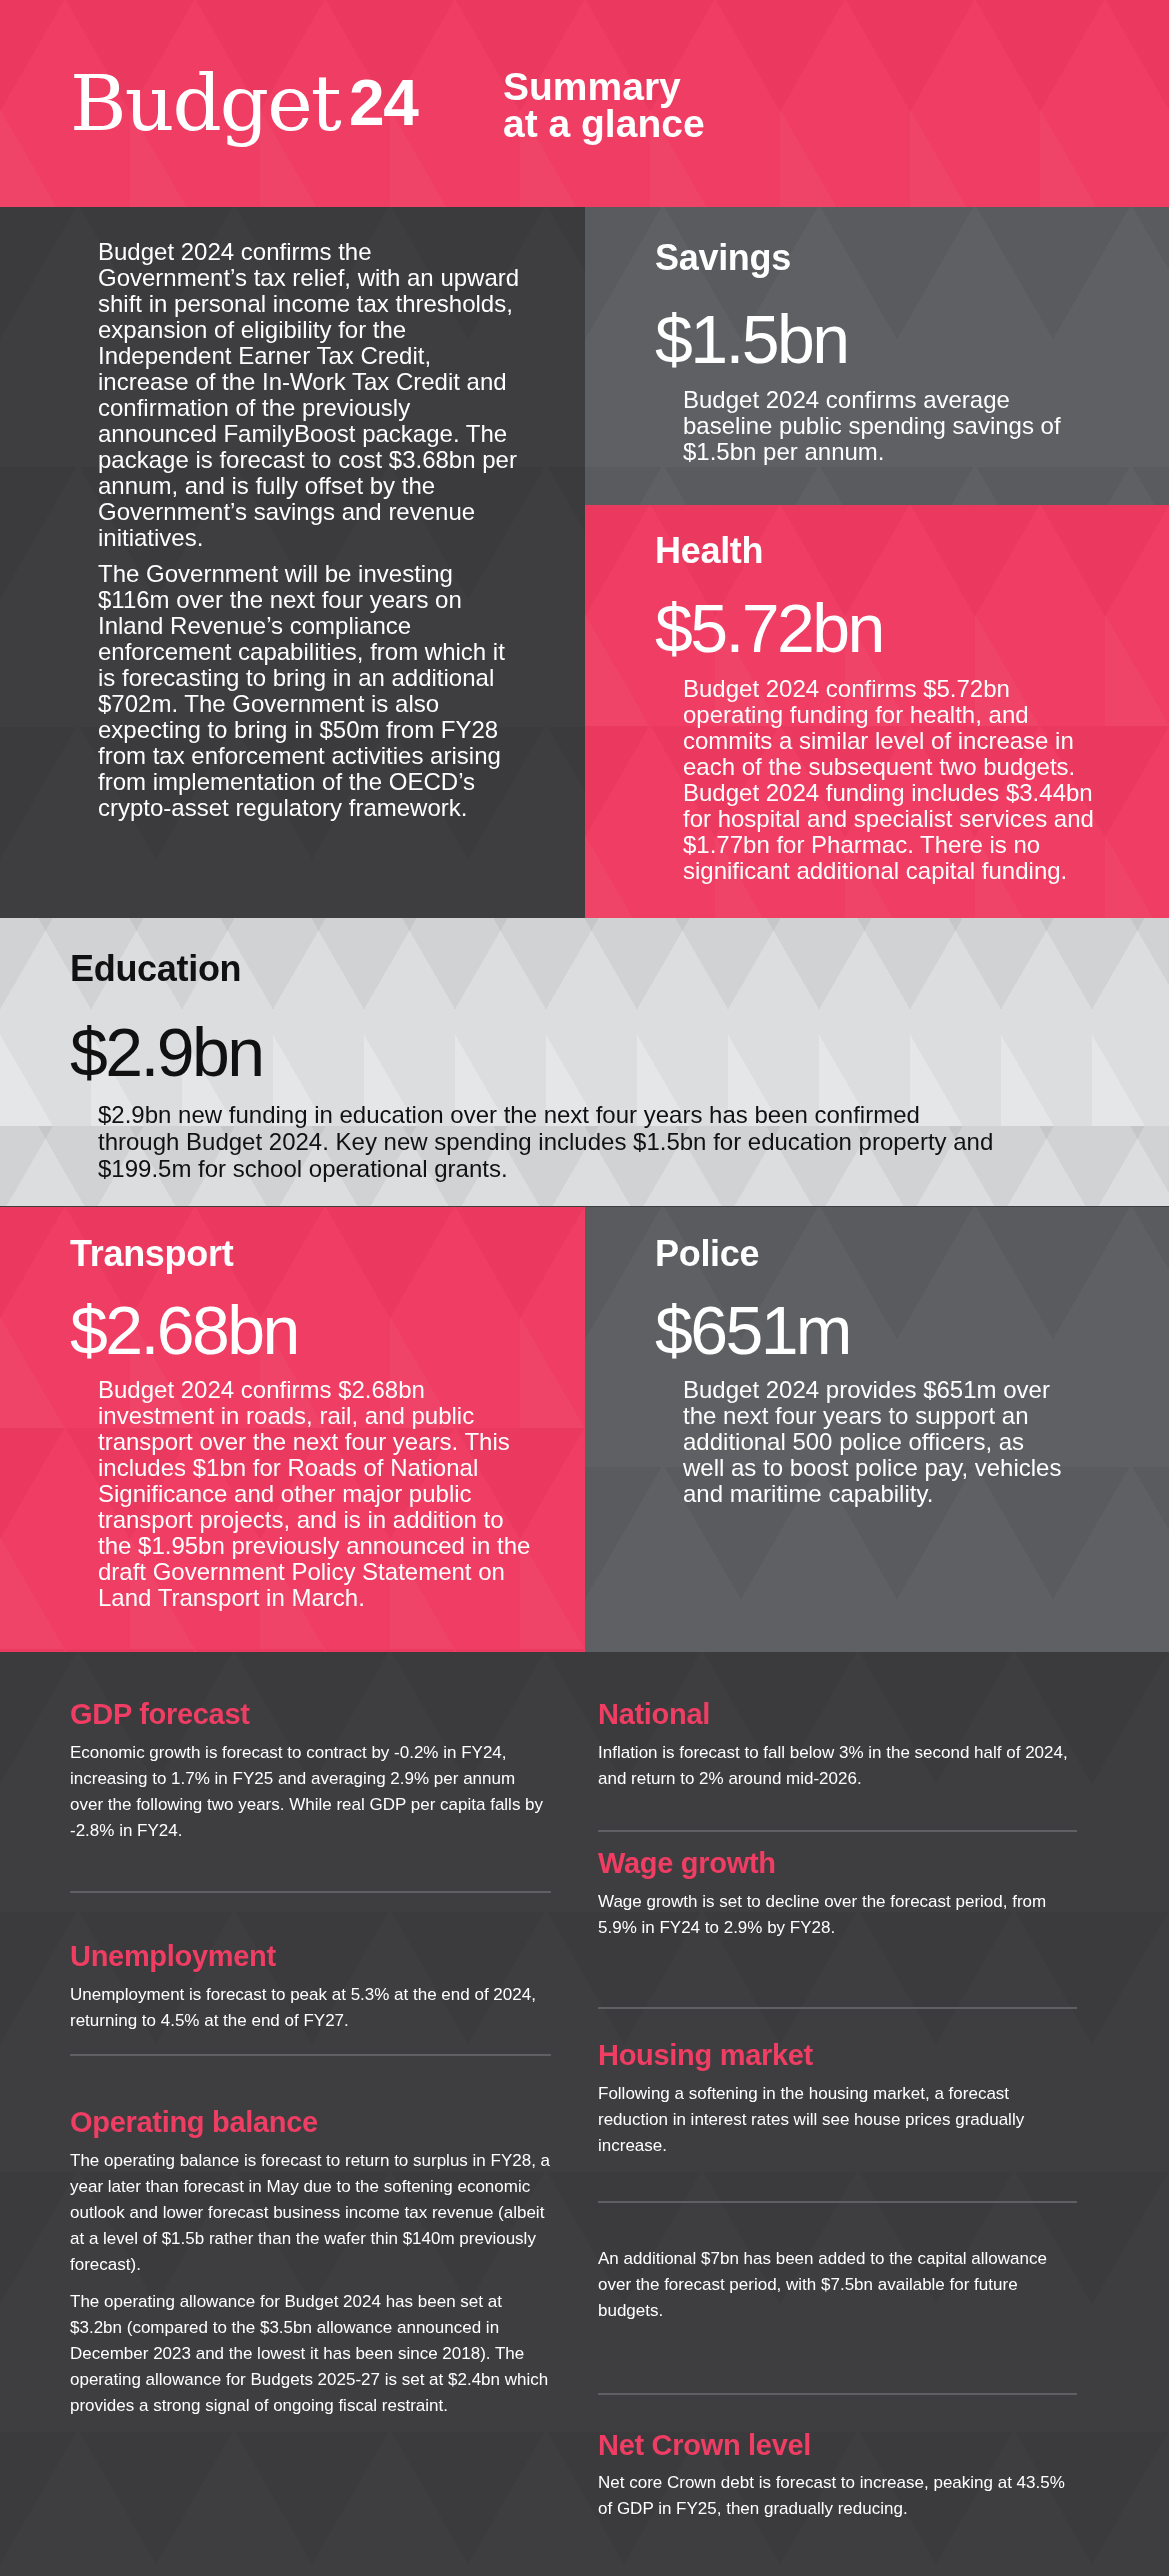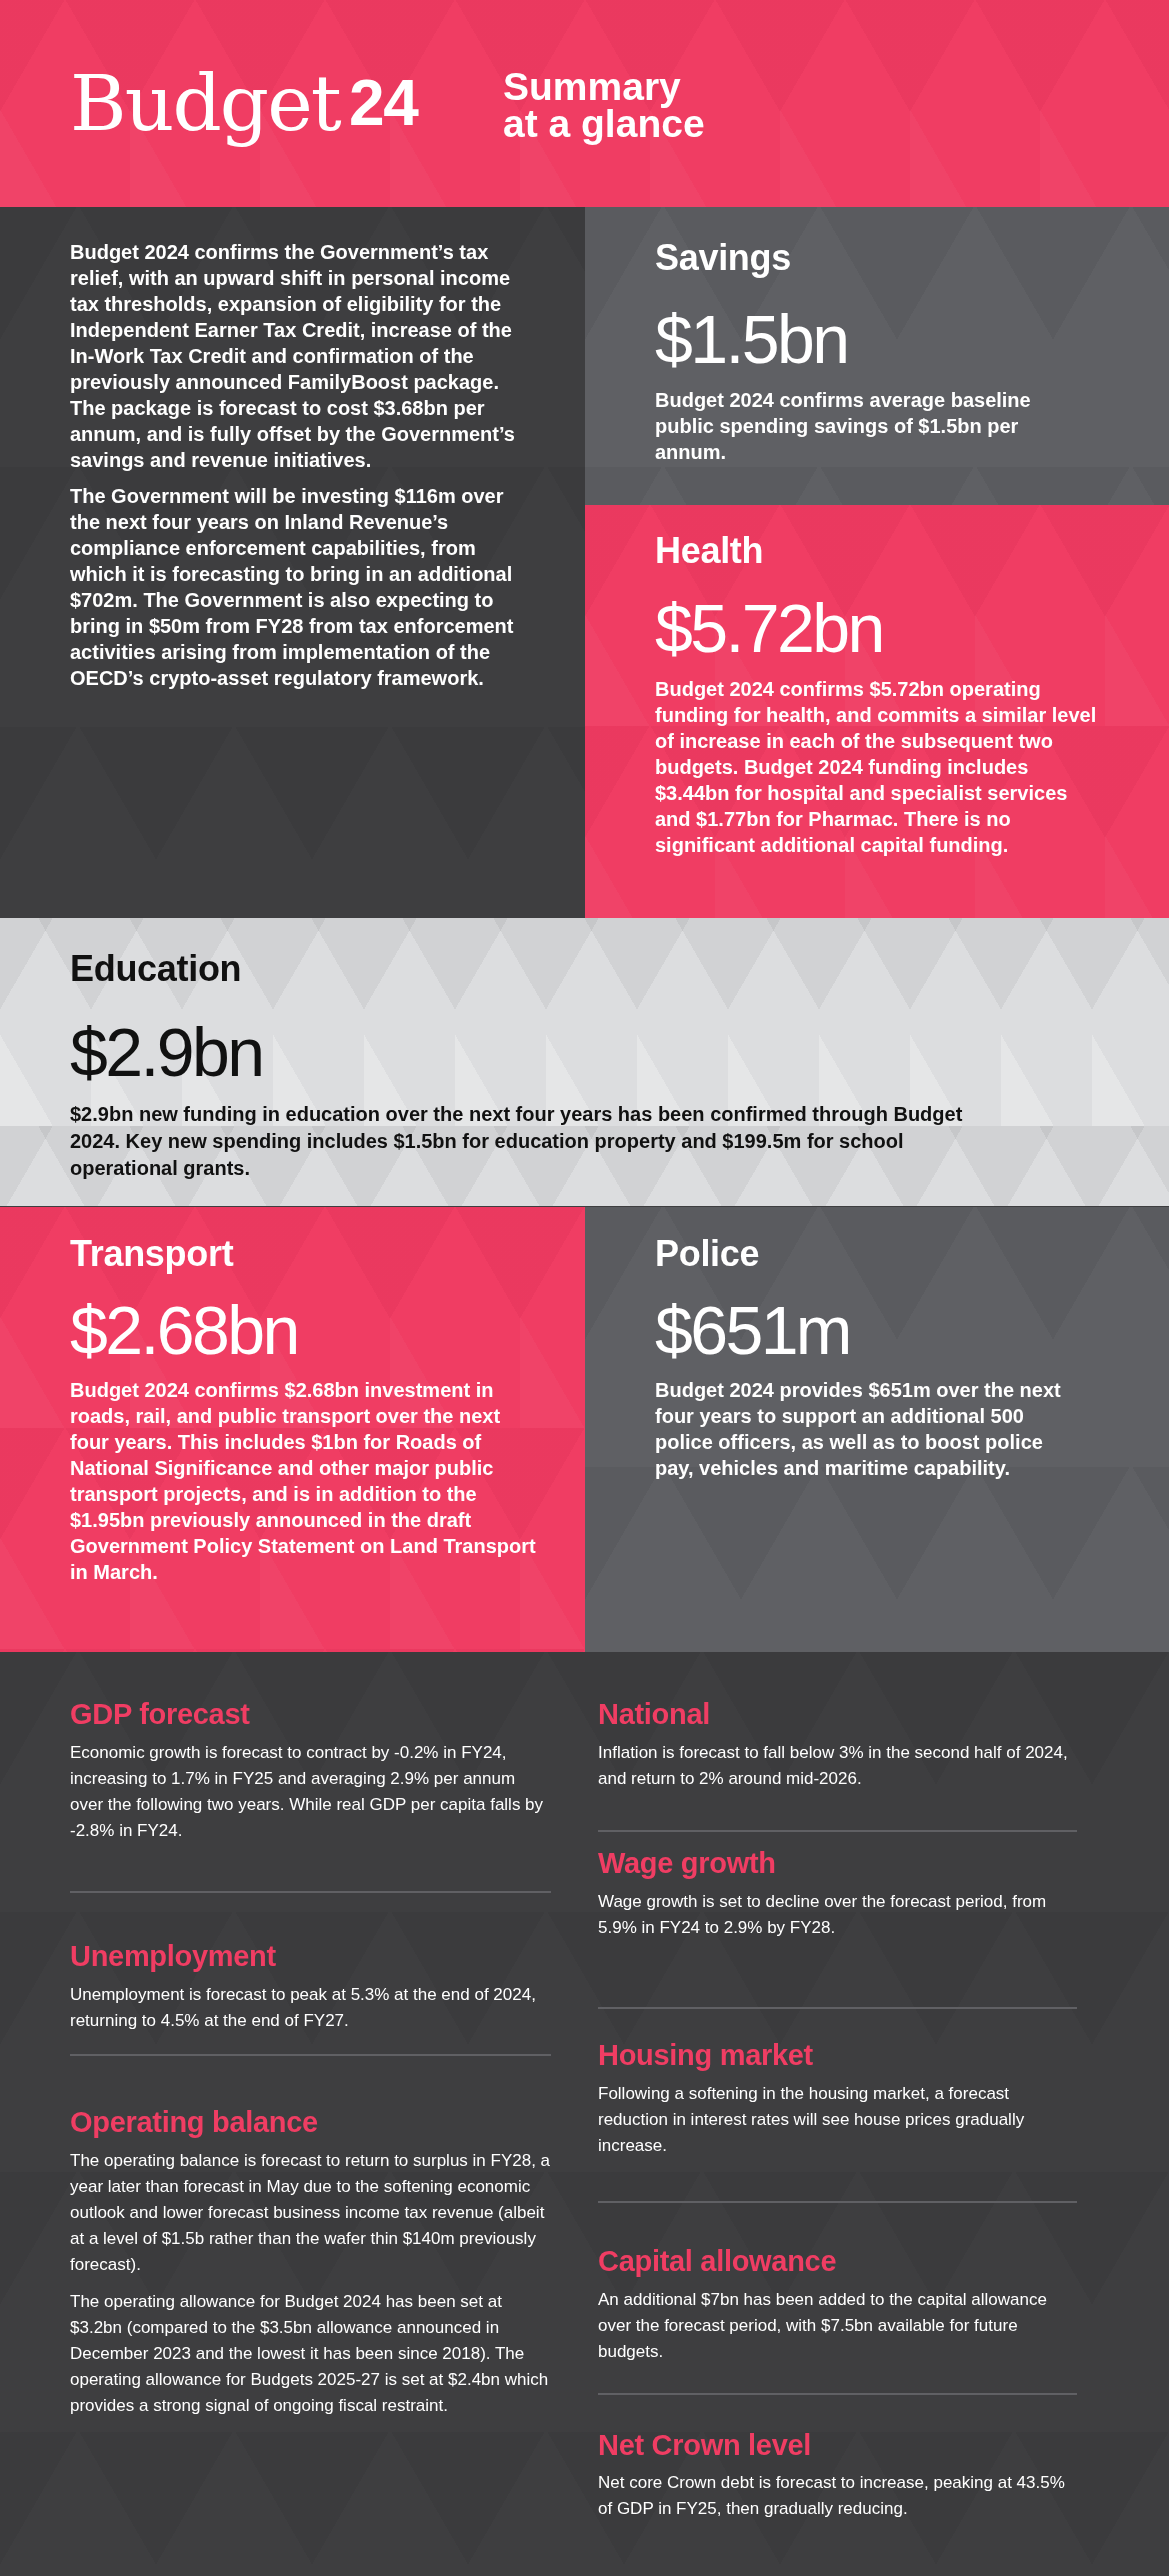--- a/index.html
+++ b/index.html
@@ -37,21 +37,21 @@
   
   #header { left: 0; top: 0; width: 1169px; height: 207px; }
   .brand { position: absolute; left: 70px; top: 65px; display: flex; align-items: center; }
   .brand-word { font-family: "DejaVu Serif", "Liberation Serif", serif; font-size: 77px; font-weight: normal; letter-spacing: -1.9px; line-height: 1; color: #fff; }
   .brand-num { font-family: "Liberation Sans", sans-serif; font-size: 64px; font-weight: bold; line-height: 0.9; color: #fff; margin-left: 9px; letter-spacing: -1.3px; }
   .tagline { position: absolute; left: 503px; top: 68px; font-size: 39px; font-weight: bold; line-height: 37px; color: #fff; }
 
   
   .sec-title { font-size: 36px; font-weight: bold; line-height: 1.1; letter-spacing: -0.3px; }
   .sec-figure { font-size: 68px; font-weight: normal; line-height: 1; letter-spacing: -2.6px; }
-  .sec-body { font-size: 20px; font-weight: bold; line-height: 26px; }
+  .sec-body { font-size: 24px; font-weight: normal; line-height: 26px; margin-left: 28px; }
   .sec-body p + p { margin-top: 10.4px; }
 
   #tax { left: 0; top: 207px; width: 585px; height: 712px; }
   #tax .inner { position: absolute; left: 70px; top: 32px; width: 455px; }
   #tax .sec-title { margin-bottom: 31px; }
 
   #savings { left: 585px; top: 207px; width: 585px; height: 299px; }
   #savings .inner { position: absolute; left: 70px; top: 31px; width: 416px; }
   #savings .sec-figure { margin-top: 27px; margin-bottom: 14.3px; }
 
@@ -187,21 +187,20 @@
     </div>
     <div class="sep"></div>
     <div class="topic" style="padding-top:31px; height:192px;">
       <h3 class="topic-title">Housing market</h3>
       <div class="topic-body">
           <p>Following a softening in the housing market, a forecast reduction in interest rates will see house prices gradually increase.</p>
         </div>
     </div>
     <div class="sep"></div>
     <div class="topic" style="padding-top:43px; height:190px;">
-      <h3 class="topic-title">Capital allowance</h3>
       <div class="topic-body">
           <p>An additional $7bn has been added to the capital allowance over the forecast period, with $7.5bn available for future budgets.</p>
         </div>
     </div>
     <div class="sep"></div>
     <div class="topic" style="padding-top:35px;">
       <h3 class="topic-title">Net Crown level</h3>
       <div class="topic-body">
           <p>Net core Crown debt is forecast to increase, peaking at 43.5% of GDP in FY25, then gradually reducing.</p>
         </div>

